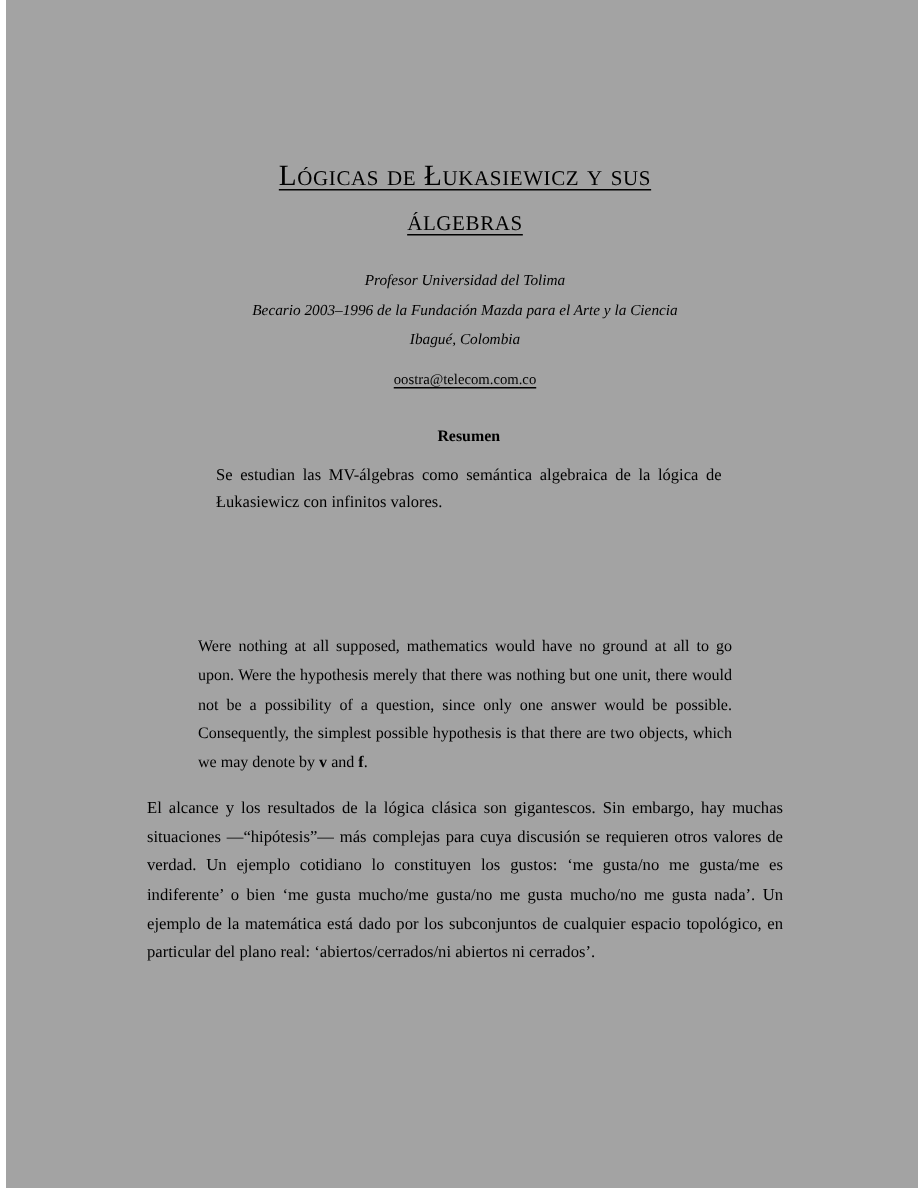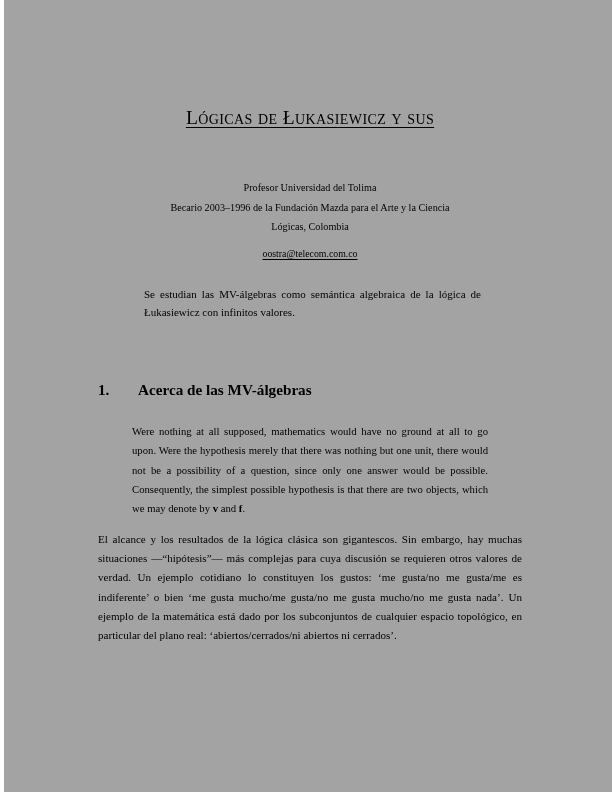--- a/index.html
+++ b/index.html
@@ -58,20 +58,21 @@
     text-align: center;
     line-height: 1.62;
   }
   .author-name {
     font-size: 11.4px;
     font-weight: bold;
     margin: 0 0 5px 0;
   }
   .author-line {
     font-size: 10.2px;
+    font-style: italic;
     margin: 0 0 3px 0;
   }
   .author-email {
     font-size: 9.8px;
     margin: 2px 0 0 0;
     text-decoration: underline;
     text-underline-offset: 2px;
     text-decoration-thickness: 0.8px;
     display: inline-block;
     text-align: center;
@@ -138,37 +139,36 @@
   b.bd { font-weight: bold; }
 </style>
 </head>
 <body>
 
 <div class="page">
 
   <div class="title-block">
     <h1 class="doc-title">
       <span class="title-l1"><span class="tline">Lógicas de Łukasiewicz y sus</span></span>
+      <span class="title-l2"><span class="tline">álgebras</span></span>
     </h1>
   </div>
 
   <div class="author-block">
     <p class="author-line">Profesor Universidad del Tolima</p>
     <p class="author-line">Becario 2003–1996 de la Fundación Mazda para el Arte y la Ciencia</p>
-    <p class="author-line">Lógicas, Colombia</p>
+    <p class="author-line">Ibagué, Colombia</p>
     <div><span class="author-email">oostra@telecom.com.co</span></div>
   </div>
 
   <div class="abstract">
+    <p class="abstract-title">Resumen</p>
     <p class="abstract-body">Se estudian las MV-álgebras como semántica algebraica de la lógica de Łukasiewicz con infinitos valores.</p>
   </div>
 
-  <h2 class="section-head">
-    <span class="section-num">1.</span><span>Acerca de las MV-álgebras</span>
-  </h2>
 
   <div class="body-wrap">
 
 
     <blockquote class="quote">
       <p><span>Were nothing at all supposed, mathematics would have no ground at all to go upon. Were the hypothesis merely that there was nothing but one unit, there would not be a possibility of a question, since only one answer would be possible. Consequently, the simplest possible hypothesis is that there are two objects, which we may denote by </span><b class="bd">v</b><span> and </span><b class="bd">f</b><span>.</span></p>
     </blockquote>
 
     <p class="body-par">El alcance y los resultados de la lógica clásica son gigantescos. Sin embargo, hay muchas situaciones —“hipótesis”— más complejas para cuya discusión se requieren otros valores de verdad. Un ejemplo cotidiano lo constituyen los gustos: ‘me gusta/no me gusta/me es indiferente’ o bien ‘me gusta mucho/me gusta/no me gusta mucho/no me gusta nada’. Un ejemplo de la matemática está dado por los subconjuntos de cualquier espacio topológico, en particular del plano real: ‘abiertos/cerrados/ni abiertos ni cerrados’.</p>
 

